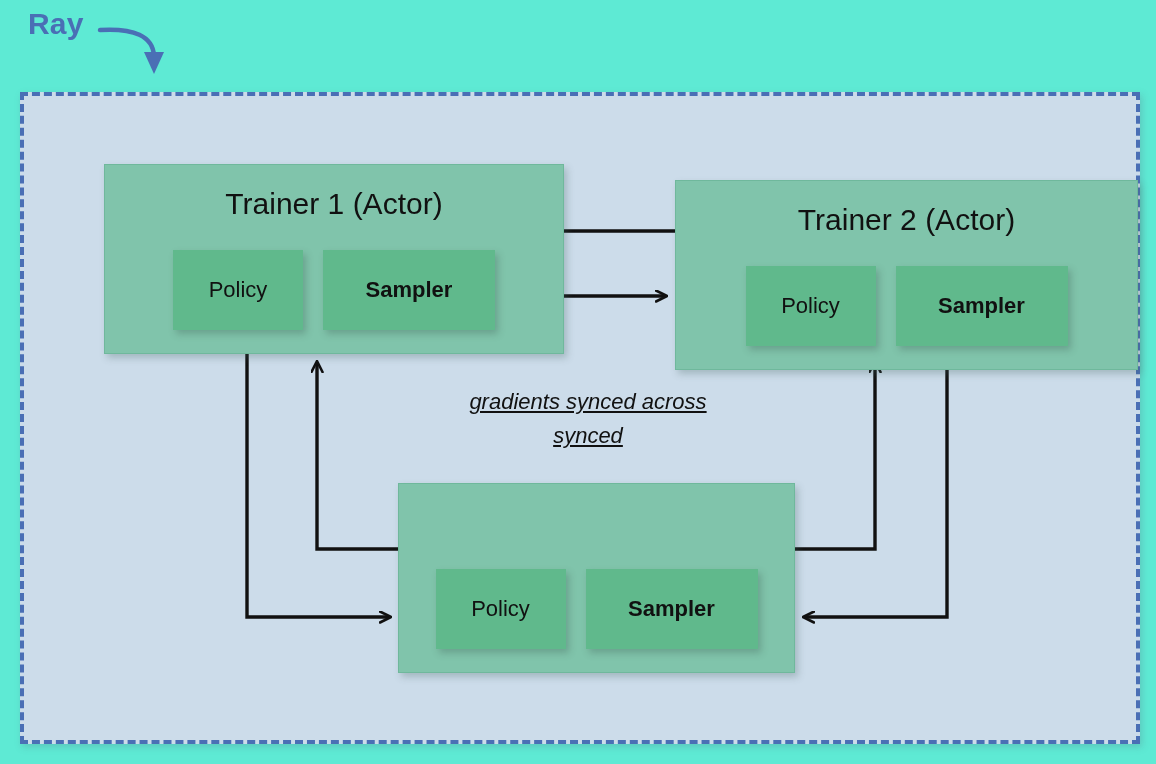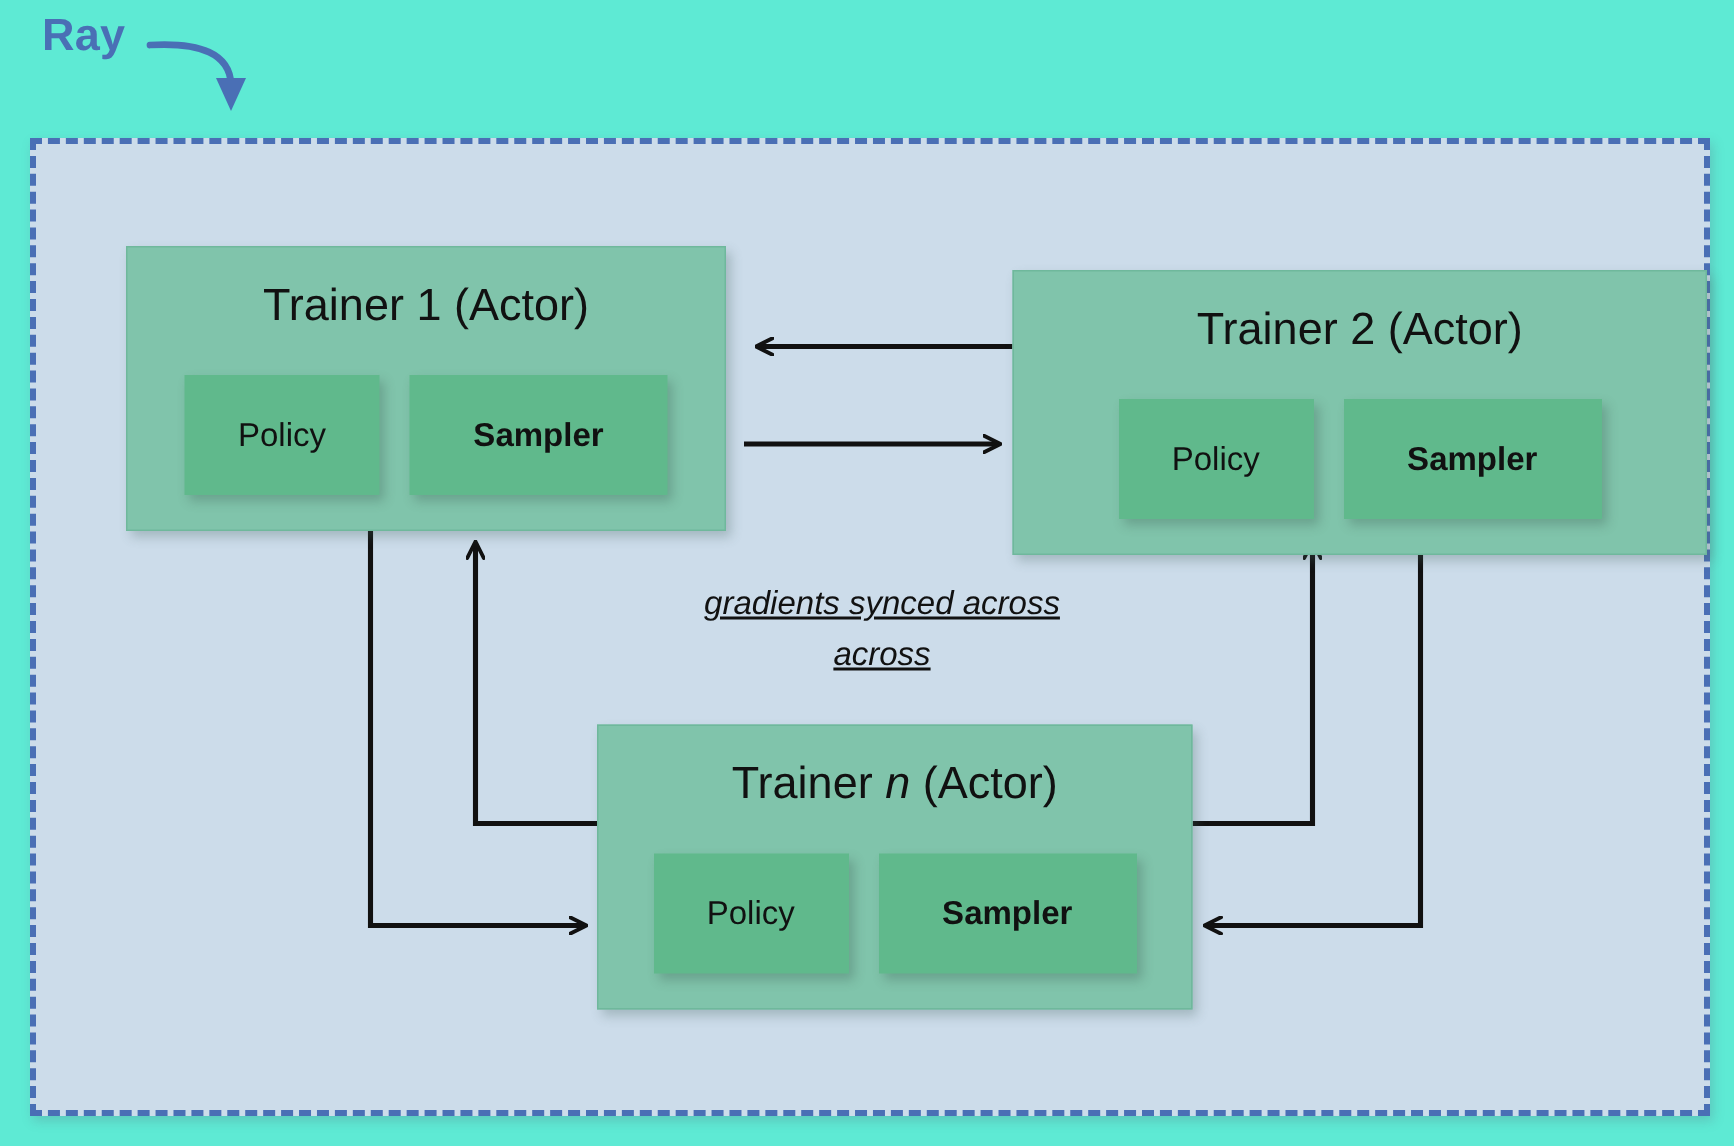--- a/index.html
+++ b/index.html
@@ -92,21 +92,21 @@
     justify-content: center;
     height: 80px;
     font-size: 22px;
     color: #111111;
     white-space: nowrap;
     box-sizing: border-box;
   }
   .inner-box.policy { width: 130px; }
   .inner-box.sampler { width: 172px; font-weight: bold; }
 
-  #trainer1 { left: 84px;  top: 164px; width: 400px; height: 190px; }
+  #trainer1 { left: 104px;  top: 164px; width: 460px; height: 190px; }
   #trainer2 { left: 675px; top: 180px; width: 463px; height: 190px; }
   #trainerN { left: 398px; top: 483px; width: 397px; height: 190px; }
 
   
   #connectors {
     position: absolute;
     left: 0;
     top: 0;
     width: 1156px;
     height: 764px;
@@ -187,27 +187,24 @@
     <div class="trainer-title">
       <span>Trainer </span><span>2</span><span> (Actor)</span>
     </div>
     <div class="inner-row">
       <div class="inner-box policy">Policy</div>
       <div class="inner-box sampler">Sampler</div>
     </div>
   </div>
 
   <div id="trainerN" class="trainer-box">
-    <div class="trainer-title">
-      <span>Trainer </span><em>n</em><span> (Actor)</span>
-    </div>
     <div class="inner-row">
       <div class="inner-box policy">Policy</div>
       <div class="inner-box sampler">Sampler</div>
     </div>
   </div>
 
   <div id="sync-caption">
     <div>gradients synced across</div>
-    <div>across</div>
+    <div>synced</div>
   </div>
 
 </div>
 
 </body></html>

